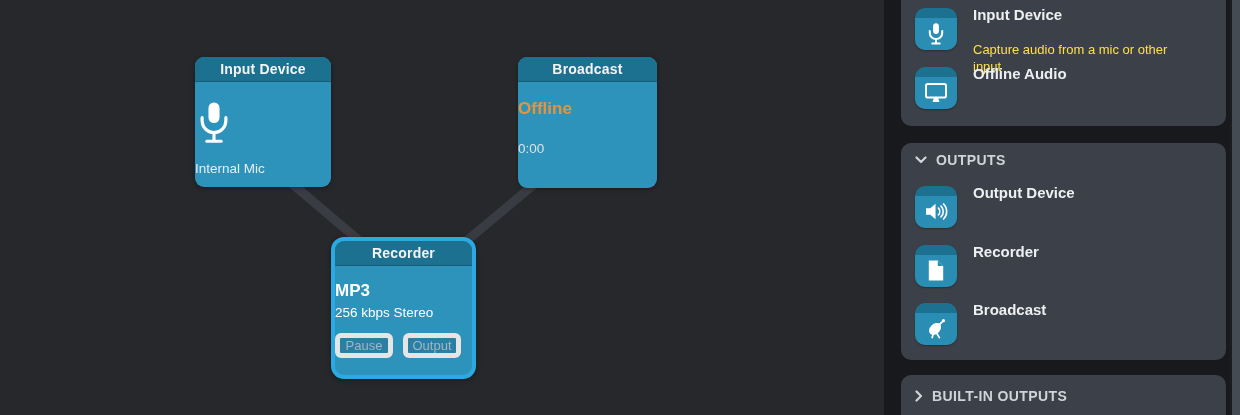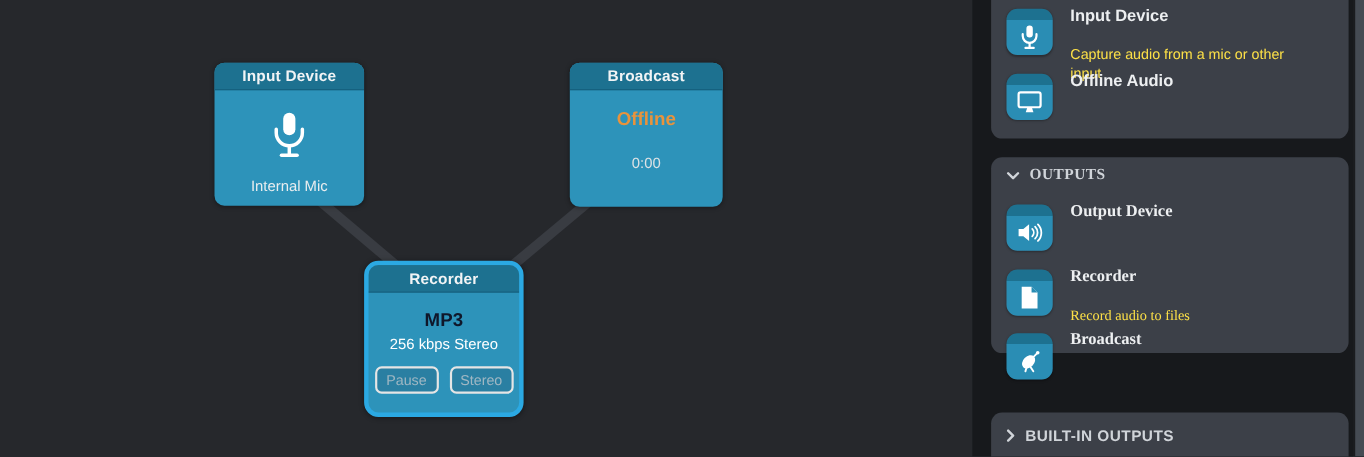--- a/index.html
+++ b/index.html
@@ -23,65 +23,65 @@
     box-shadow:0 1px 4px rgba(0,0,0,0.35);
   }
   .node-header {
     height:25px;
     background:#1d7190;
     border-bottom:1px solid #16607e;
     display:flex; align-items:center; justify-content:center;
     font-size:14px; font-weight:700; color:#f2f4f5;
     letter-spacing:0.2px;
   }
-  .node-body { display:flex; flex-direction:column; align-items:center; }
+  .node-body { display:flex; flex-direction:column; align-items:flex-start; }
 
   .node-input { left:195px; top:57px; width:136px; height:130px; }
   .node-input .node-body { padding-top:15px; }
   .node-input .mic-glyph { color:#ffffff; }
   .node-source-label { margin-top:8px; font-size:13.5px; color:#e9edef; }
 
   .node-broadcast { left:518px; top:57px; width:139px; height:131px; }
   .node-broadcast .node-body { padding-top:17px; }
   .status-offline { font-size:17px; font-weight:700; color:#e8933c; }
   .broadcast-timer { margin-top:22px; font-size:13.5px; color:#dde2e5; }
 
   .node-recorder-outer {
     position:absolute; left:331px; top:237px; width:145px; height:142px;
     border:4px solid #2ba9e3; border-radius:13px;
     overflow:hidden; background:#2d93ba;
     box-shadow:0 1px 5px rgba(0,0,0,0.4);
   }
   .node-recorder-outer .node-header { border-radius:0; }
   .node-recorder-outer .node-body { padding-top:15px; }
-  .recorder-format { font-size:17px; font-weight:700; color:#0f172a; }
+  .recorder-format { font-size:17px; font-weight:700; color:#ffffff; }
   .recorder-settings { margin-top:4px; font-size:13.5px; color:#ffffff; }
   .recorder-buttons { margin-top:13px; display:flex; gap:10px; }
   .rec-btn {
     width:58px; height:25px;
     background:#2a7fa2;
-    border:2px solid #e5e5e5;
+    border:5px solid #e5e5e5;
     border-radius:6px;
     color:#9fb7c3; font-size:13px; font-family:"Liberation Sans", sans-serif;
     display:flex; align-items:center; justify-content:center;
     cursor:default;
   }
 
   
   .sidebar { position:absolute; left:884px; top:0; width:356px; height:415px; background:#17191c; }
   .scroll-strip {
     position:absolute; right:0; top:0; width:10px; height:415px;
     background:#454b53; border-left:2px solid #1a1c1f;
   }
   .panel {
     position:absolute; left:17px; width:325px;
     background:#3c4048; border-radius:10px;
   }
   .panel-sources { top:-30px; height:156px; }
-  .panel-outputs { top:143px; height:178px;font-family:Liberation Serif, serif; }
+  .panel-outputs { top:143px; height:217px; }
   .panel-effects { top:375px; height:62px; }
 
   .section-header {
     position:absolute; left:14px;
     display:flex; align-items:center; gap:9px;
     font-size:14px; font-weight:700; color:#d0d4d9; letter-spacing:0.4px;
     cursor:default;
   }
   .panel-outputs .section-header { top:9px; }
   .panel-effects .section-header { top:13px; }
@@ -140,21 +140,21 @@
     </div>
   </div>
 
   <div class="node-recorder-outer">
     <div class="node-header">Recorder</div>
     <div class="node-body">
       <span class="recorder-format">MP3</span>
       <span class="recorder-settings">256 kbps Stereo</span>
       <div class="recorder-buttons">
         <div class="rec-btn">Pause</div>
-        <div class="rec-btn">Stereo</div>
+        <div class="rec-btn">Output</div>
       </div>
     </div>
   </div>
 </div>
 
 <div class="sidebar">
 
   <div class="panel panel-sources">
 
     <div class="lib-item p1-item0">
@@ -211,21 +211,20 @@
 
     <div class="lib-item p2-item1">
       <div class="tile">
         <svg width="18" height="23" viewBox="0 0 20 24" fill="none">
           <path d="M2 1 h10 l6 6 v16 H2 Z" fill="currentColor"></path>
           <path d="M12 1 l6 6 h-6 Z" fill="#2a8db4"></path>
         </svg>
       </div>
       <div class="lib-text">
         <div class="lib-title">Recorder</div>
-        <div class="lib-desc">Record audio to files</div>
       </div>
     </div>
 
     <div class="lib-item p2-item2">
       <div class="tile">
         <svg width="23" height="23" viewBox="0 0 24 24" fill="none">
           <ellipse cx="10.5" cy="12.5" rx="7.2" ry="5.2" transform="rotate(-45 10.5 12.5)" fill="currentColor"></ellipse>
           <line x1="10.5" y1="12.5" x2="18.5" y2="4.5" stroke="currentColor" stroke-width="1.8" stroke-linecap="round"></line>
           <circle cx="19.2" cy="3.8" r="1.7" fill="currentColor"></circle>
           <line x1="12.5" y1="17.5" x2="15" y2="21.5" stroke="currentColor" stroke-width="1.8" stroke-linecap="round"></line>

